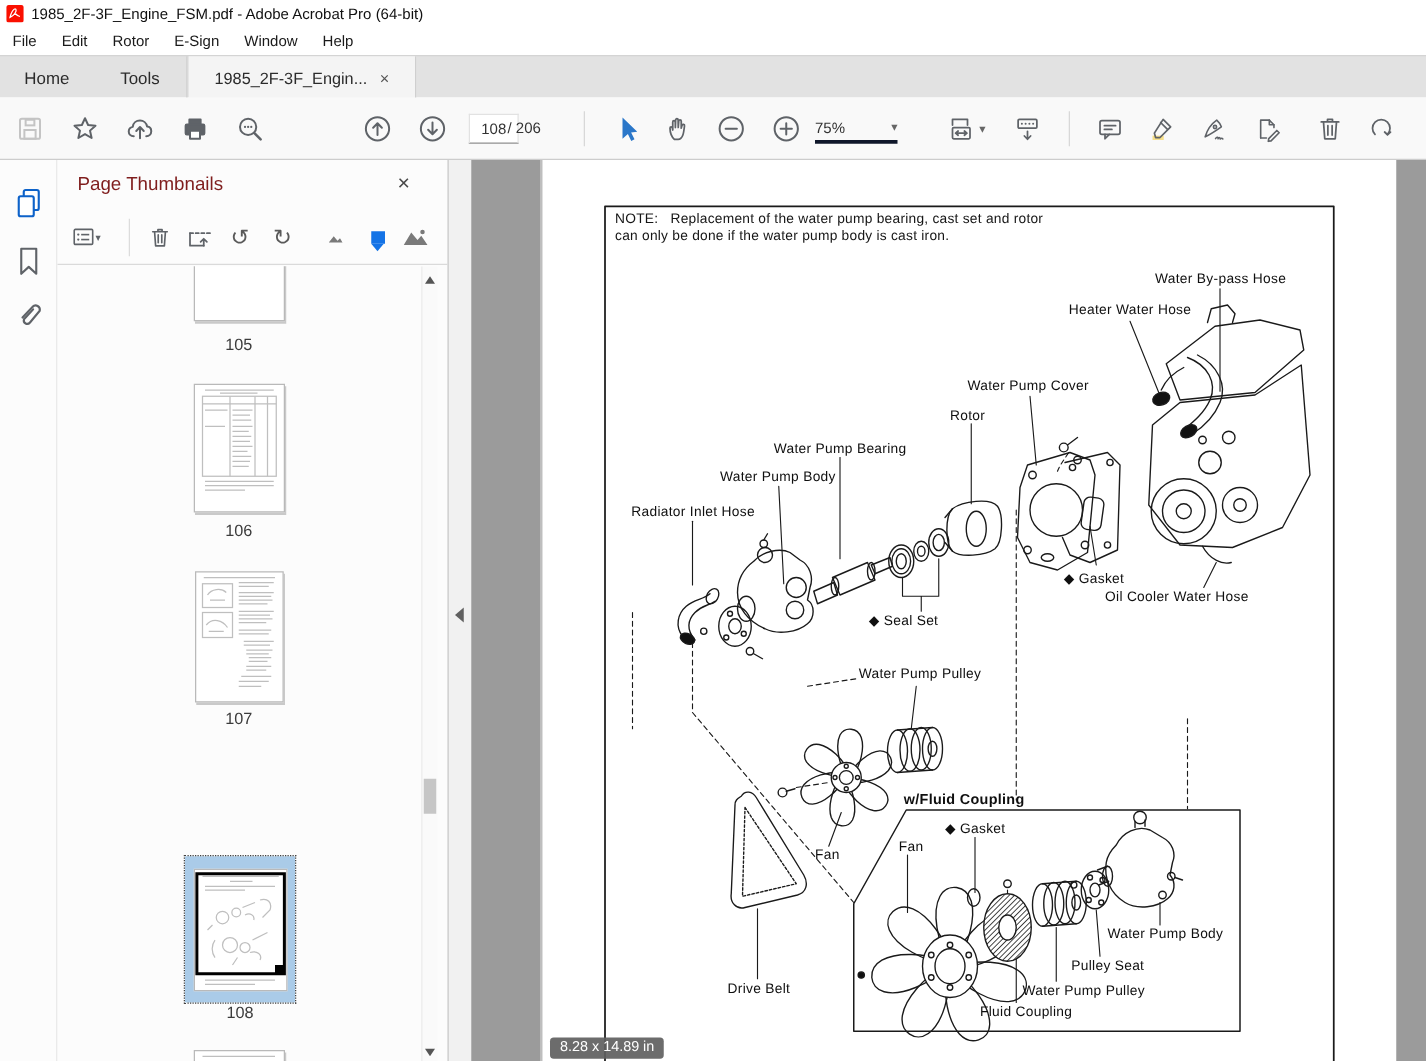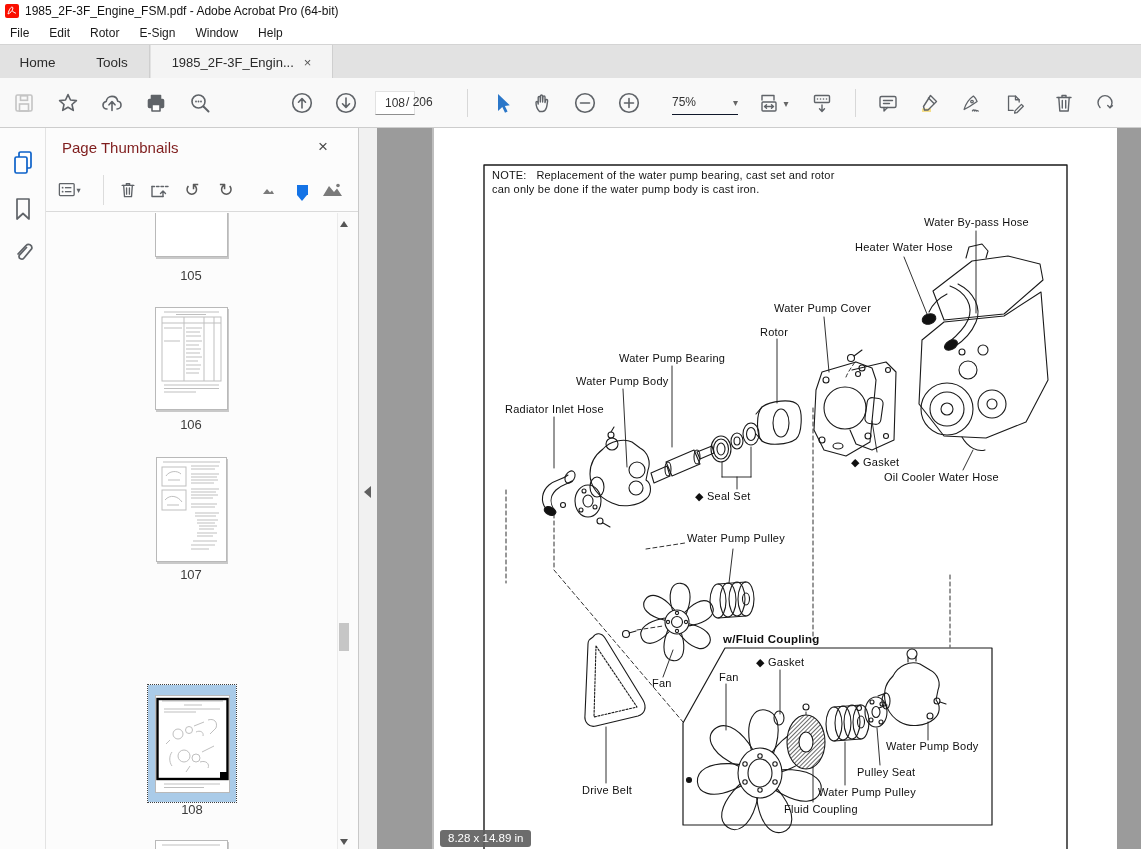--- a/index.html
+++ b/index.html
@@ -24,21 +24,21 @@
   .tab-tools { left:75px; width:75px; border-right:1px solid #cfcfcf; }
   .tab-doc { left:151px; width:182px; background:#f4f4f4; border-right:1px solid #cfcfcf; font-size:13px; }
   .tab-doc .x { margin-left:10px; color:#555; font-size:13px; }
 
   
   .toolbar { left:0; top:78px; width:1141px; height:50px; background:#f9f9f9; border-bottom:1px solid #cdcdcd; }
   .tbtn { position:absolute; top:13px; width:24px; height:24px; display:flex; align-items:center; justify-content:center; }
   .tsep { position:absolute; top:11px; width:1px; height:28px; background:#d8d8d8; }
   .pageinput { position:absolute; left:375px; top:13px; width:40px; height:24px; background:#fff; border:1px solid #e2e2e2; border-bottom:1px solid #8f8f8f; font-size:12px; color:#333; text-align:center; line-height:22px; }
   .pagetotal { position:absolute; left:406px; top:17px; font-size:12px; color:#333; }
-  .zoomval { position:absolute; left:672px; top:13px; width:66px; height:24px; border-bottom:1px solid #0f172a; font-size:12px; color:#333; line-height:22px; }
+  .zoomval { position:absolute; left:652px; top:13px; width:66px; height:24px; border-bottom:3px solid #0f172a; font-size:12px; color:#333; line-height:22px; }
   .zoomval .caret { float:right; color:#666; font-size:10px; margin-top:1px; }
   .caretglyph { color:#666; font-size:10px; }
 
   
   .rail { left:0; top:128px; width:46px; height:721px; background:#fcfcfc; border-right:1px solid #e3e3e3; }
   .rail .ricon { position:absolute; left:12px; width:22px; height:22px; }
   .panel { left:46px; top:128px; width:312px; height:721px; background:#fcfcfc; }
   .panel-header { position:absolute; left:0; top:0; width:312px; height:42px; }
   .panel-title { position:absolute; left:16px; top:11px; font-size:15px; color:#7f1d1d; }
   .panel-close { position:absolute; left:272px; top:9px; font-size:17px; color:#4a4a4a; }

